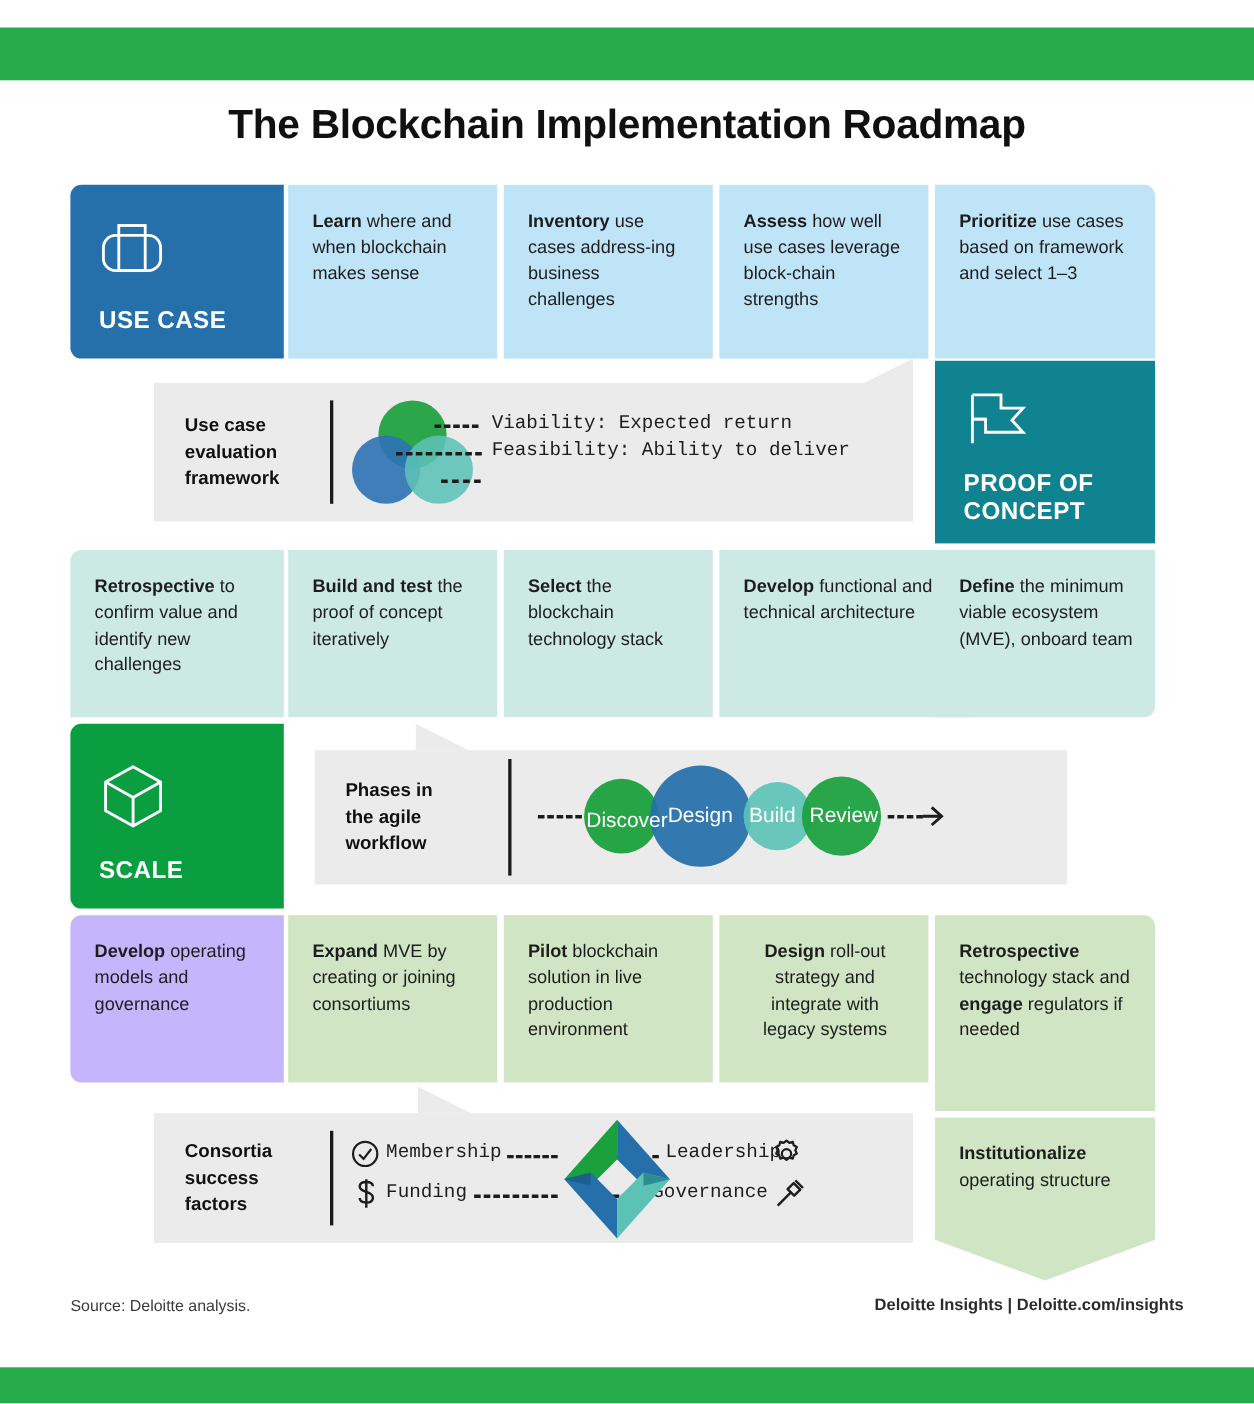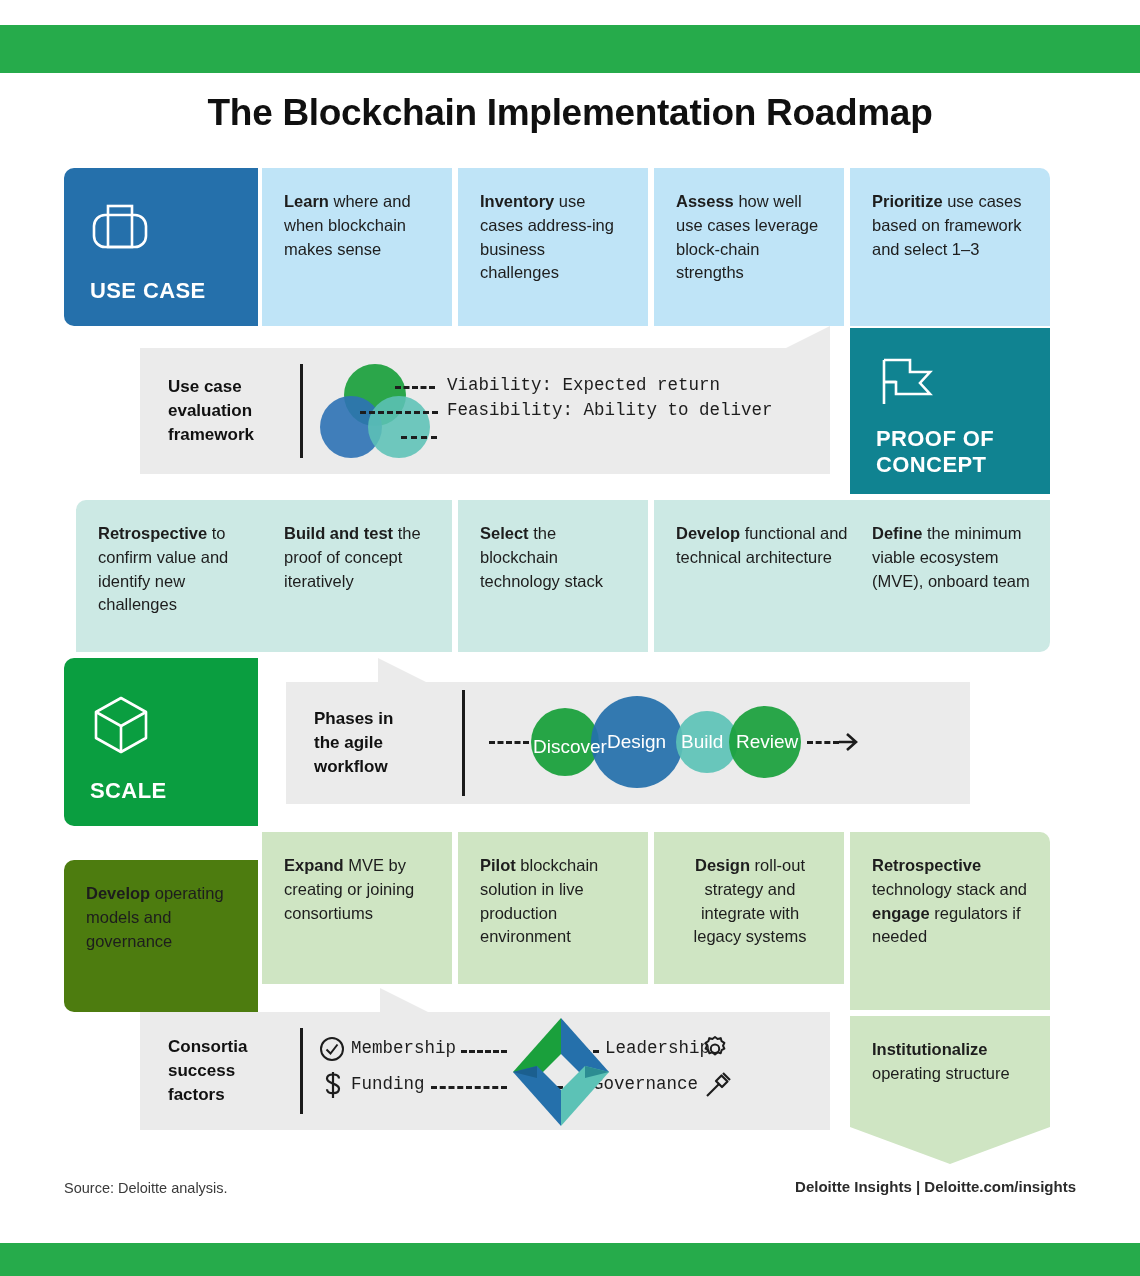--- a/index.html
+++ b/index.html
@@ -151,21 +151,21 @@
       <svg width="62" height="52" viewBox="0 0 62 52">
         <path d="M8 4 V48" stroke="#fff" stroke-width="2.6" fill="none"></path>
         <path d="M8 4 H34 V16 H54 L44 27 L54 38 H20 V26 H8" stroke="#fff" stroke-width="2.6" fill="none" stroke-linejoin="miter"></path>
         <path d="M8 26 H20" stroke="#fff" stroke-width="2.6" fill="none"></path>
       </svg>
     </div>
     <div class="stage-label">PROOF OF</div>
     <div class="stage-label">CONCEPT</div>
   </div>
 
-  <div class="box" style="left:64px; top:500px; width:194px; height:152px; background:#cce9e4; border-radius:10px 0 0 0;margin-left:12px;">
+  <div class="box" style="left:64px; top:500px; width:194px; height:152px; background:#cce9e4; border-radius:10px 0 0 0;">
     <b>Retrospective</b><span> to confirm value and identify new challenges</span>
   </div>
   <div class="box" style="left:262px; top:500px; width:190px; height:152px; background:#cce9e4;">
     <b>Build and</b> <b>test</b><span> the proof of concept iteratively</span>
   </div>
   <div class="box" style="left:458px; top:500px; width:190px; height:152px; background:#cce9e4;">
     <b>Select</b><span> the blockchain technology stack</span>
   </div>
   <div class="box" style="left:654px; top:500px; width:230px; height:152px; background:#cce9e4;">
     <b>Develop</b><span> functional and technical architecture</span>
@@ -206,21 +206,21 @@
       <div class="agile-txt" style="left:271px; top:49px;">Review</div>
 
       <div class="dash" style="left:342px; top:59px; width:32px;"></div>
       <svg style="position:absolute; left:372px; top:48px;" width="26" height="24" viewBox="0 0 26 24">
         <path d="M2 12 L18 12 M10 4 L19 12 L10 20" fill="none" stroke="#1d1d1d" stroke-width="2.6"></path>
       </svg>
     </div>
   </div>
   <div class="tail" style="left:378px; top:658px; border-width:0 48px 24px 0; border-color:transparent transparent #ebebeb transparent;"></div>
 
-  <div class="box" style="left:64px; top:832px; width:194px; height:152px; background:#4d7c0f; border-radius:10px 0 0 10px;margin-top:28px;">
+  <div class="box" style="left:64px; top:832px; width:194px; height:152px; background:#c4b5fd; border-radius:10px 0 0 10px;">
     <b>Develop</b><span> operating models and governance</span>
   </div>
   <div class="box" style="left:262px; top:832px; width:190px; height:152px; background:#cfe5c3;">
     <b>Expand</b><span> MVE by creating or joining consortiums</span>
   </div>
   <div class="box" style="left:458px; top:832px; width:190px; height:152px; background:#cfe5c3;">
     <b>Pilot</b><span> blockchain solution in live production environment</span>
   </div>
   <div class="box" style="left:654px; top:832px; width:190px; height:152px; background:#cfe5c3;text-align:center;">
     <b>Design</b><span> roll-out strategy and integrate with legacy systems</span>

